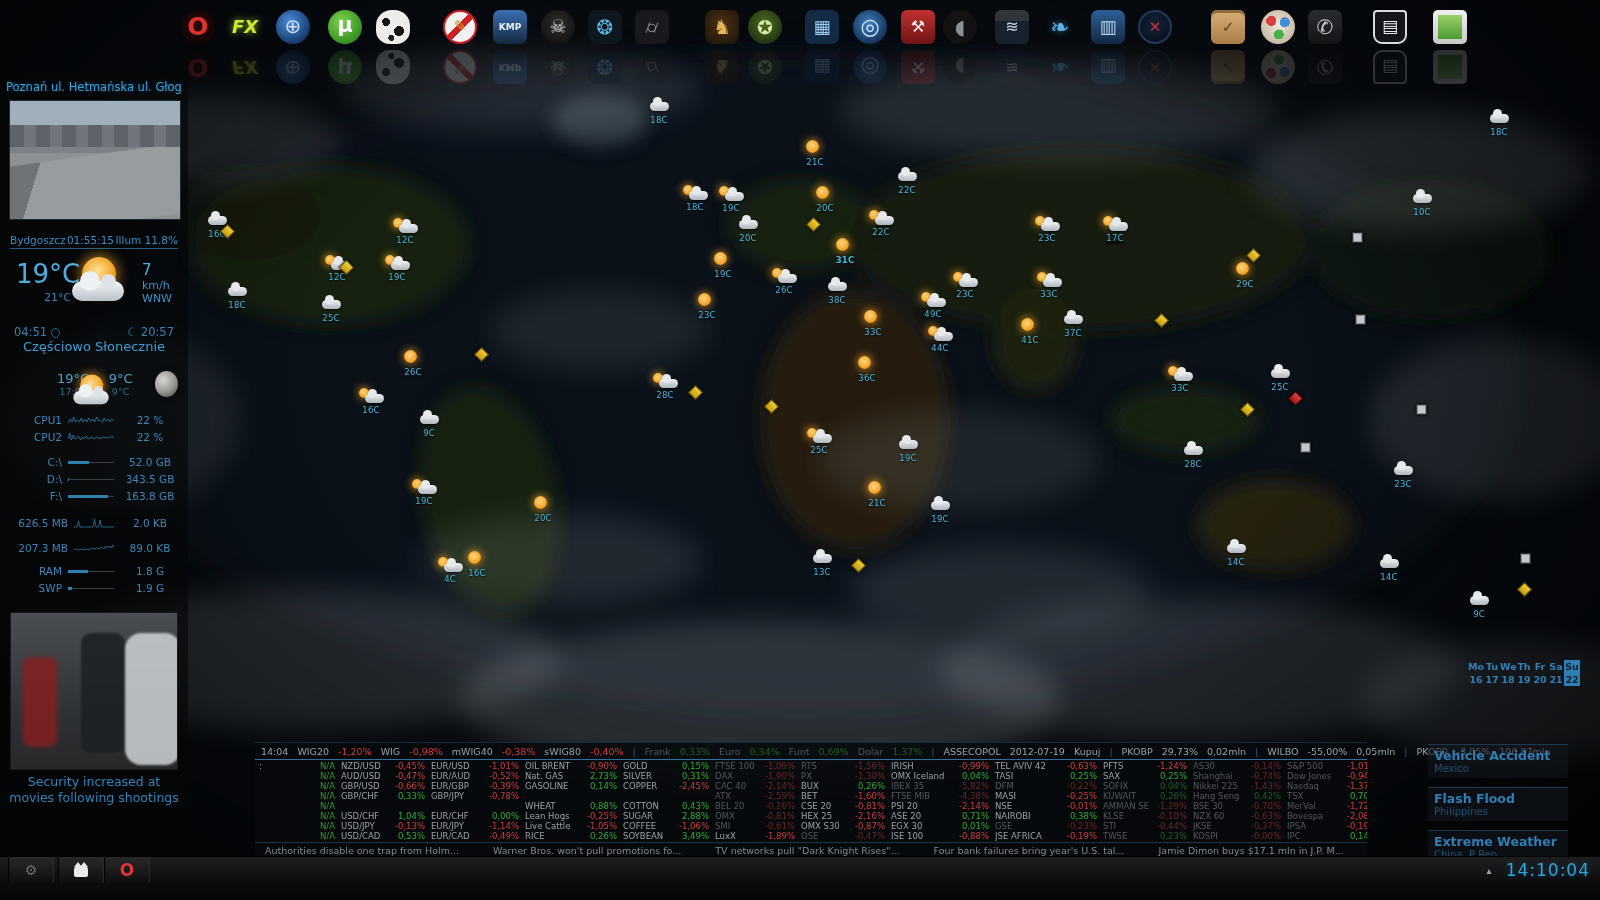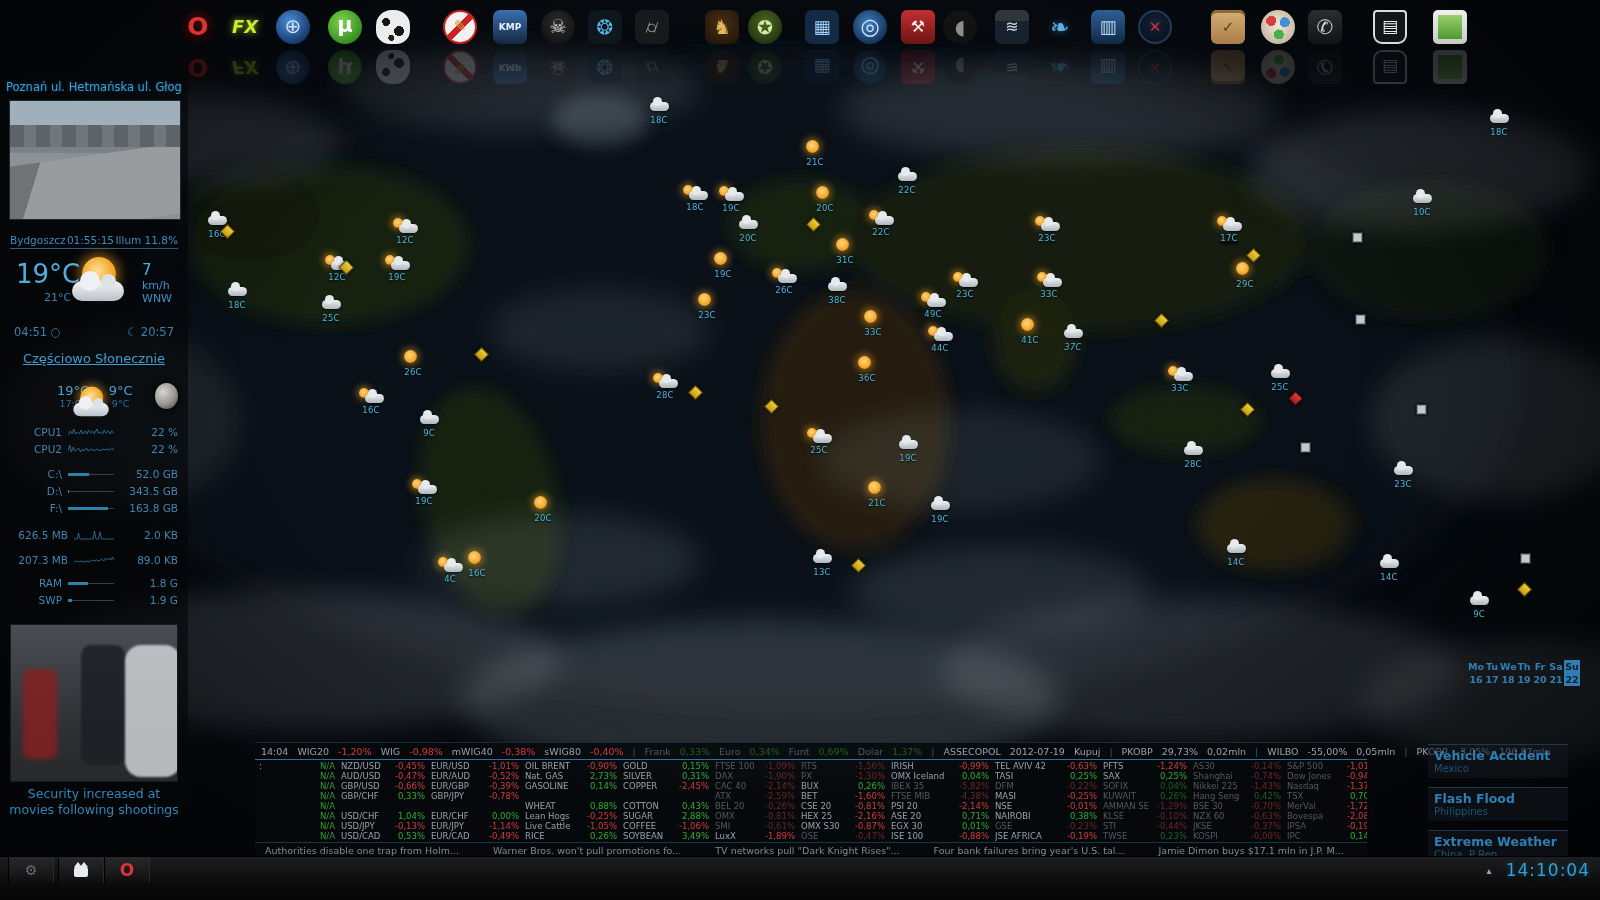--- a/index.html
+++ b/index.html
@@ -47,33 +47,33 @@
   .bigicon{position:absolute;left:62px;top:2px;width:62px;height:56px;}
   .bigicon .s{position:absolute;left:12px;top:2px;width:34px;height:34px;border-radius:50%;
      background:radial-gradient(circle at 45% 40%,#ffe09a,#f2a321 60%,#d08414 85%);box-shadow:0 0 12px 3px rgba(255,170,40,.55);}
   .bigicon .c{position:absolute;left:2px;top:26px;width:52px;height:20px;border-radius:12px;
      background:linear-gradient(#f4f6f8,#b9c1c8);}
   .bigicon .c:before{content:"";position:absolute;left:8px;top:-10px;width:20px;height:20px;border-radius:50%;background:#eef1f3;}
   .bigicon .c:after{content:"";position:absolute;right:8px;top:-7px;width:15px;height:15px;border-radius:50%;background:#dde2e6;}
   .wx-wind{position:absolute;left:134px;top:8px;font-size:11px;color:#3f93c6;}
   .wx-wind b{font-size:15px;font-weight:normal;color:#4faee0;}
   .wx-sunrow{display:flex;justify-content:space-between;margin:0 14px;font-size:11.5px;color:#3a84b4;}
-  .wx-cond{margin-top:12px;text-align:center;font-size:13px;color:#3f9fd4;text-decoration:underline;}
+  .wx-cond{margin-top:0;text-align:center;font-size:13px;color:#3f9fd4;}
   .fc{display:flex;align-items:center;margin:8px 10px 0;height:44px;}
   .fc .ic{position:relative;width:44px;height:38px;transform:scale(.68);transform-origin:left center;}
   .fc-t{margin-left:2px;width:52px;text-align:center;}
   .fc-t .a{font-size:13px;color:#4aa2d4;}
   .fc-t .b{font-size:9.5px;color:#2e6e96;}
   .moon{width:26px;height:26px;border-radius:50%;margin-left:12px;
      background:radial-gradient(circle at 35% 35%,#d6d6d2,#96948e 55%,#43423e 95%);box-shadow:0 0 6px rgba(0,0,0,.8);}
   .mon{margin:5px 10px 0;}
   .mrow{display:flex;align-items:center;height:17px;font-size:10.5px;color:#3f87b5;}
   .mrow .lab{width:52px;text-align:right;padding-right:6px;white-space:nowrap;}
   .mrow .lab.wide{width:58px;}
-  .mrow .val{width:56px;text-align:right;padding-left:8px;white-space:nowrap;}
+  .mrow .val{width:56px;text-align:center;padding-left:8px;white-space:nowrap;}
   .mrow .mid{flex:1;position:relative;height:14px;}
   .track{position:absolute;left:0;right:0;top:7px;height:1px;background:#3a4045;}
   .fillb{position:absolute;left:0;top:6px;height:3px;background:#2f81ad;}
   .gsvg{position:absolute;left:0;top:0;width:100%;height:14px;}
   .photo{margin:16px 10px 0;width:166px;height:156px;border:1px solid #141a20;position:relative;overflow:hidden;
      background:linear-gradient(#4a4e52,#303336 60%,#26282a);}
   .photo:before{content:"";position:absolute;left:12px;top:44px;width:34px;height:90px;border-radius:8px;background:#8a1f1f;opacity:.8;filter:blur(2px);}
   .photo:after{content:"";position:absolute;left:70px;top:20px;width:44px;height:120px;border-radius:10px;background:#1c2024;box-shadow:50px 6px 0 6px #cfd3d6;opacity:.85;filter:blur(1px);}
   .headline{margin:4px 6px 0;text-align:center;font-size:12.5px;line-height:1.25;color:#2f86bc;}
   
@@ -240,28 +240,28 @@
       </div>
       <span class="mlabel">20C</span>
     </div>
     <div class="marker" style="left: 1030px; top: 216px;">
       <div class="wrow">
         <span class="wi-sun sm"></span>
         <span class="wi-cloud ov"></span>
       </div>
       <span class="mlabel">23C</span>
     </div>
-    <div class="marker" style="left: 1212px; top: 216px; text-decoration: underline;">
+    <div class="marker" style="left: 1098px; top: 216px; text-decoration: underline;">
       <div class="wrow">
         <span class="wi-sun sm"></span>
         <span class="wi-cloud ov"></span>
       </div>
       <span class="mlabel">17C</span>
     </div>
-    <div class="marker" style="left: 828px; top: 238px;">
+    <div class="marker" style="left: 828px; top: 238px; font-weight: bold;">
       <div class="wrow">
         <span class="wi-sun"></span>
       </div>
       <span class="mlabel">31C</span>
     </div>
     <div class="marker" style="left: 706px; top: 252px;">
       <div class="wrow">
         <span class="wi-sun"></span>
       </div>
       <span class="mlabel">19C</span>
@@ -350,21 +350,21 @@
         <span class="wi-cloud ov"></span>
       </div>
       <span class="mlabel">44C</span>
     </div>
     <div class="marker" style="left: 1013px; top: 318px;">
       <div class="wrow">
         <span class="wi-sun"></span>
       </div>
       <span class="mlabel">41C</span>
     </div>
-    <div class="marker" style="left: 1056px; top: 325px; font-style: italic;">
+    <div class="marker" style="left: 1056px; top: 311px;">
       <div class="wrow">
         <span class="wi-cloud"></span>
       </div>
       <span class="mlabel">37C</span>
     </div>
     <div class="marker" style="left: 850px; top: 356px;">
       <div class="wrow">
         <span class="wi-sun"></span>
       </div>
       <span class="mlabel">36C</span>

